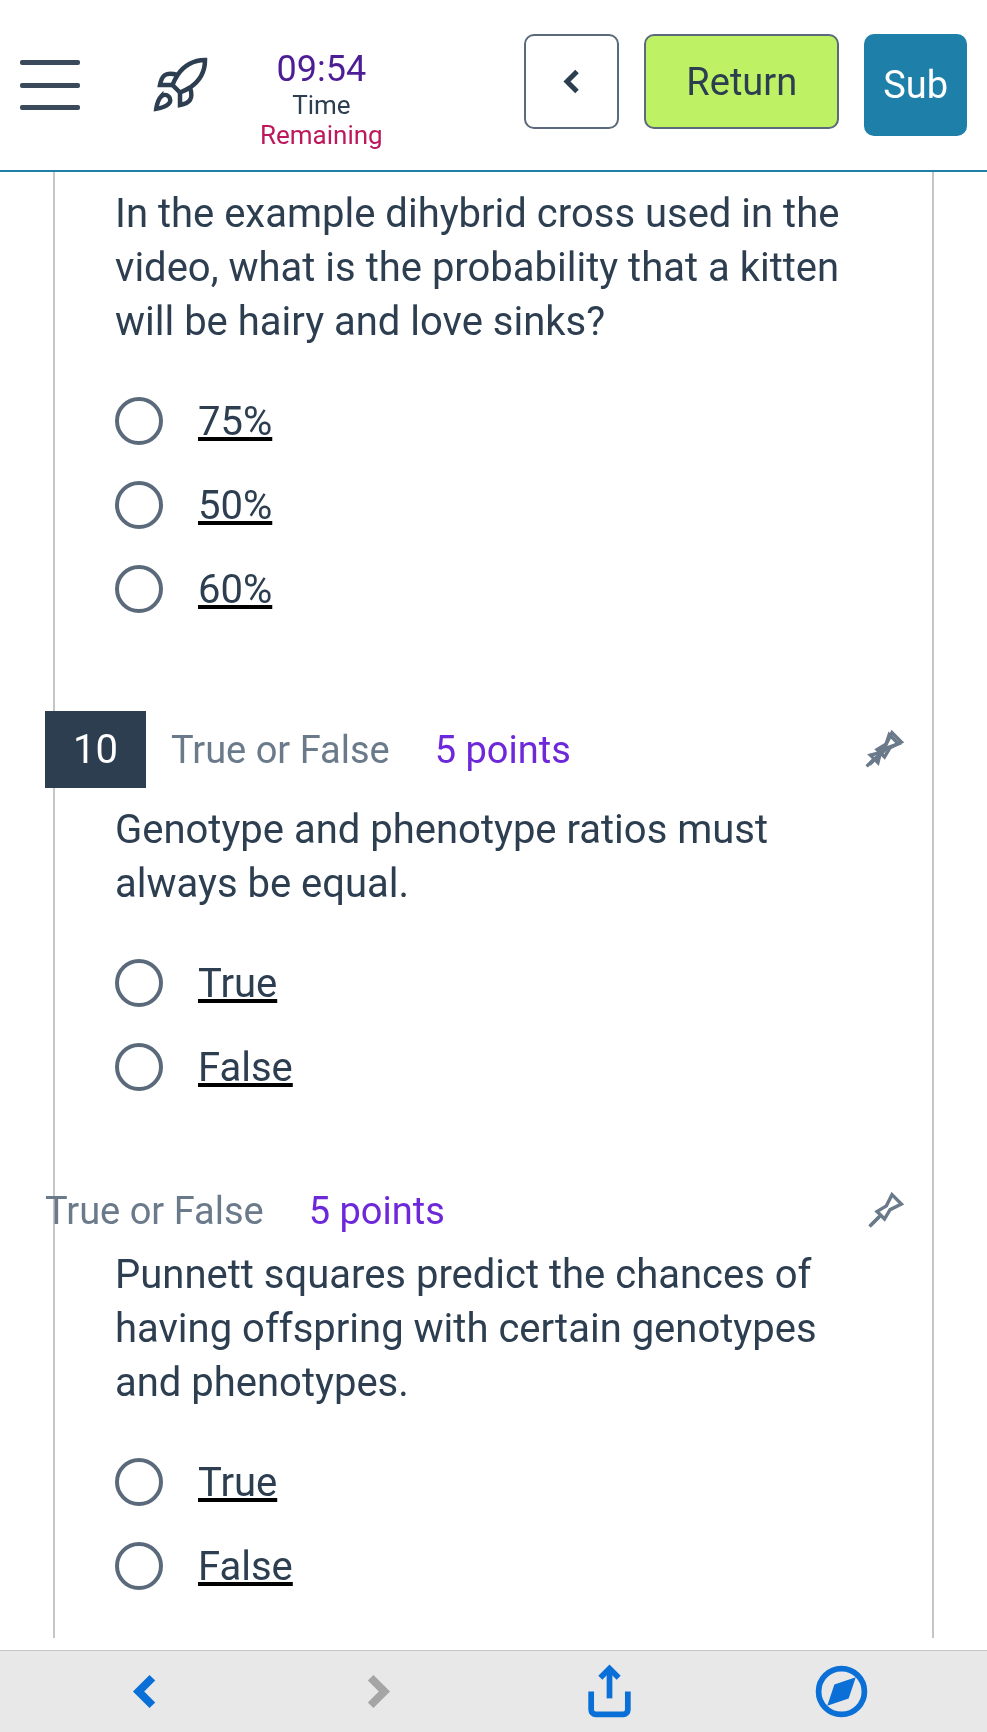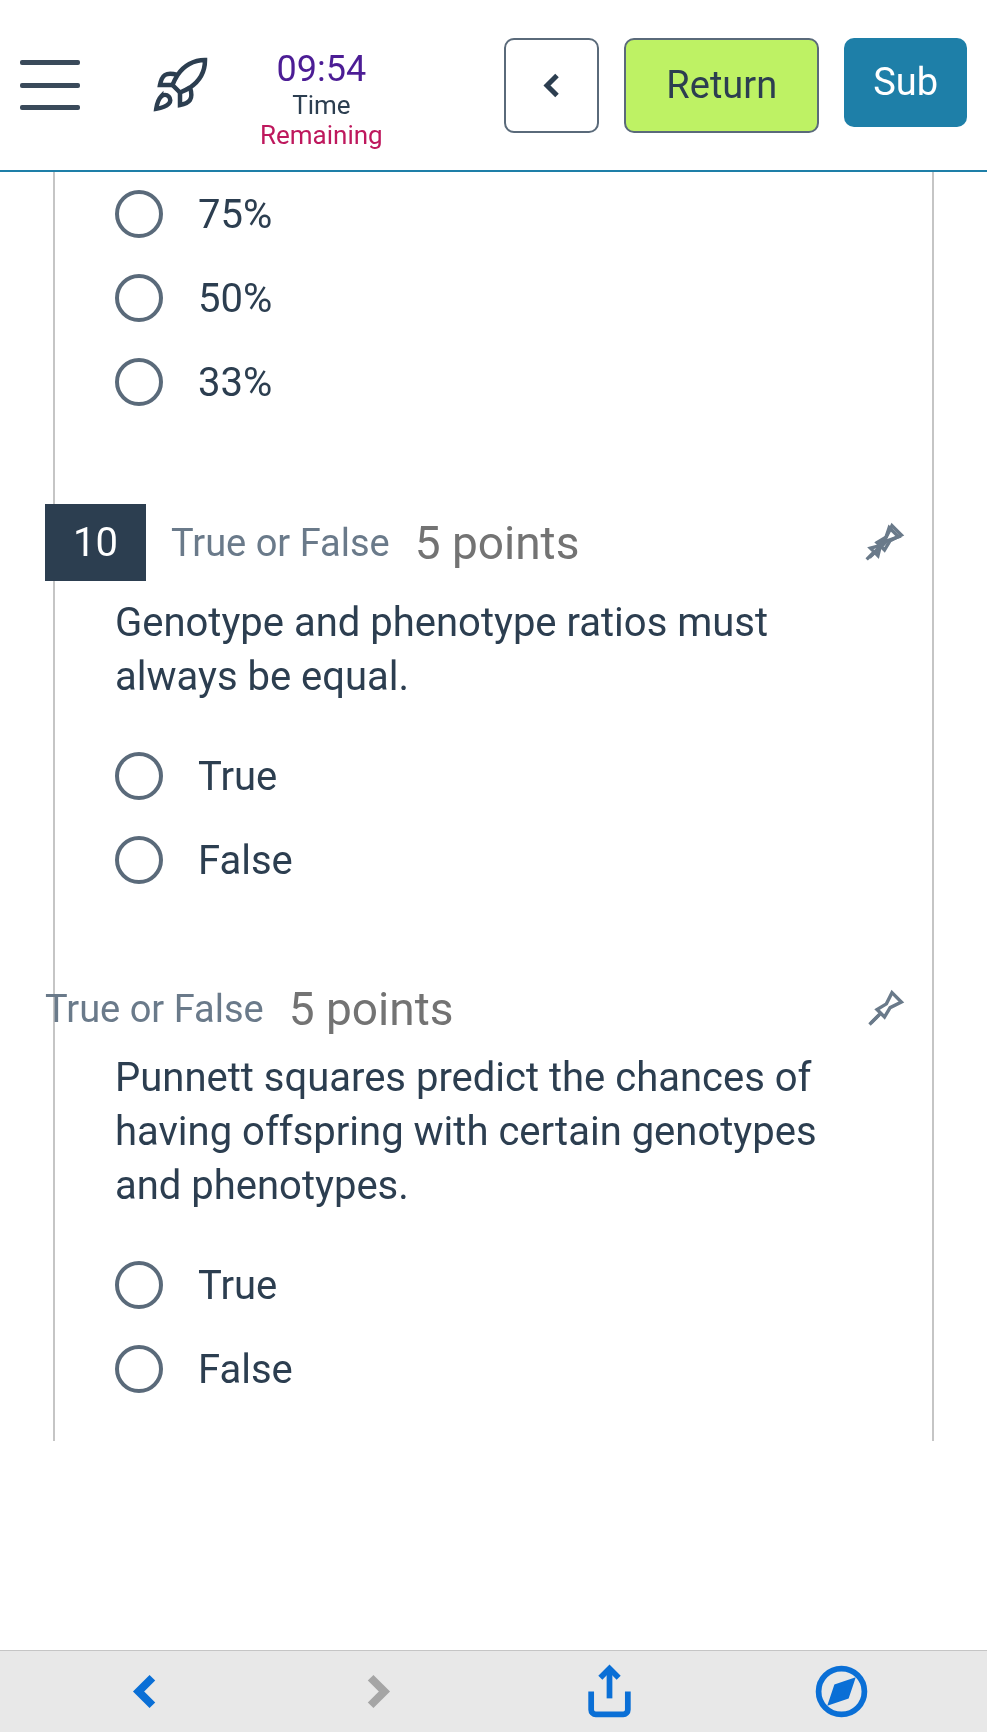--- a/index.html
+++ b/index.html
@@ -75,22 +75,22 @@
       border: 2px solid #5a6a7a;
       border-radius: 10px;
       background: #bef264;
       font-size: 38px;
       color: #2c3e50;
       display: flex;
       align-items: center;
       justify-content: center;
     }
     .submit-btn {
-      padding: 0 29px;
-      height: 89px;
+      padding: 0 19px;
+      height: 102px;
       background: #1e7fa8;
       color: #fff;
       border: none;
       border-radius: 10px;
       font-size: 38px;
       display: flex;
       align-items: center;
       justify-content: center;
     }
     .right-group {
@@ -111,20 +111,21 @@
       position: relative;
     }
     .question-text {
       font-size: 40px;
       color: #2c3e50;
       padding: 15px 60px 30px 60px;
       line-height: 1.35;
     }
     .options {
       padding: 0 60px 80px 60px;
+      text-decoration: underline;
     }
     .option {
       display: flex;
       align-items: center;
       gap: 35px;
       padding: 18px 0;
     }
     .radio {
       width: 48px;
       height: 48px;
@@ -148,22 +149,23 @@
       color: #fff;
       font-size: 40px;
       padding: 15px 28px;
       font-weight: 400;
     }
     .question-type {
       font-size: 38px;
       color: #6a7a8a;
     }
     .question-points {
-      font-size: 46px;
-      color: #737373;
+      font-size: 38px;
+      color: #6d28d9;
+      margin-left: 20px;
     }
     .pin-icon {
       position: absolute;
       right: 25px;
       width: 45px;
       height: 45px;
     }
     .bottom-bar {
       position: absolute;
       bottom: 0;
@@ -209,32 +211,33 @@
       </svg>
     </div>
     <div class="return-btn">Return</div>
     <div class="submit-btn">Sub</div>
   </div>
 </div>
 
 <div class="content">
   <div class="question-wrapper">
 
+    <div class="question-text">In the example dihybrid cross used in the video, what is the probability that a kitten will be hairy and love sinks?</div>
     <div class="options">
       <div class="option">
         <div class="radio"></div>
         <div class="option-label">75%</div>
       </div>
       <div class="option">
         <div class="radio"></div>
         <div class="option-label">50%</div>
       </div>
       <div class="option">
         <div class="radio"></div>
-        <div class="option-label">33%</div>
+        <div class="option-label">60%</div>
       </div>
     </div>
 
     <div class="question-header">
       <div class="question-number">10</div>
       <div class="question-type">True or False</div>
       <div class="question-points">5 points</div>
       <svg class="pin-icon" viewBox="0 0 24 24" fill="none" stroke="#6a7a8a" stroke-width="1.8">
         <path d="M15 4.5l4.5 4.5-6 2-4 4-1 4-2-2-4 4 4-4-2-2 4-1 4-4 2-6z" transform="rotate(0 12 12)"></path>
         <line x1="9" y1="15" x2="4" y2="20"></line>

